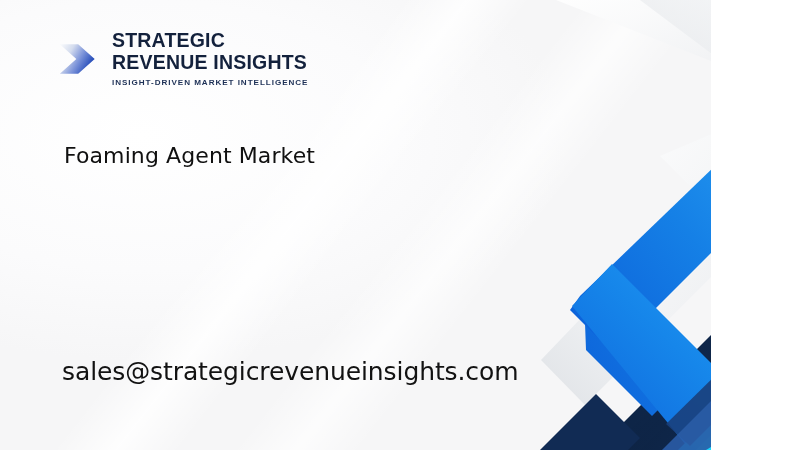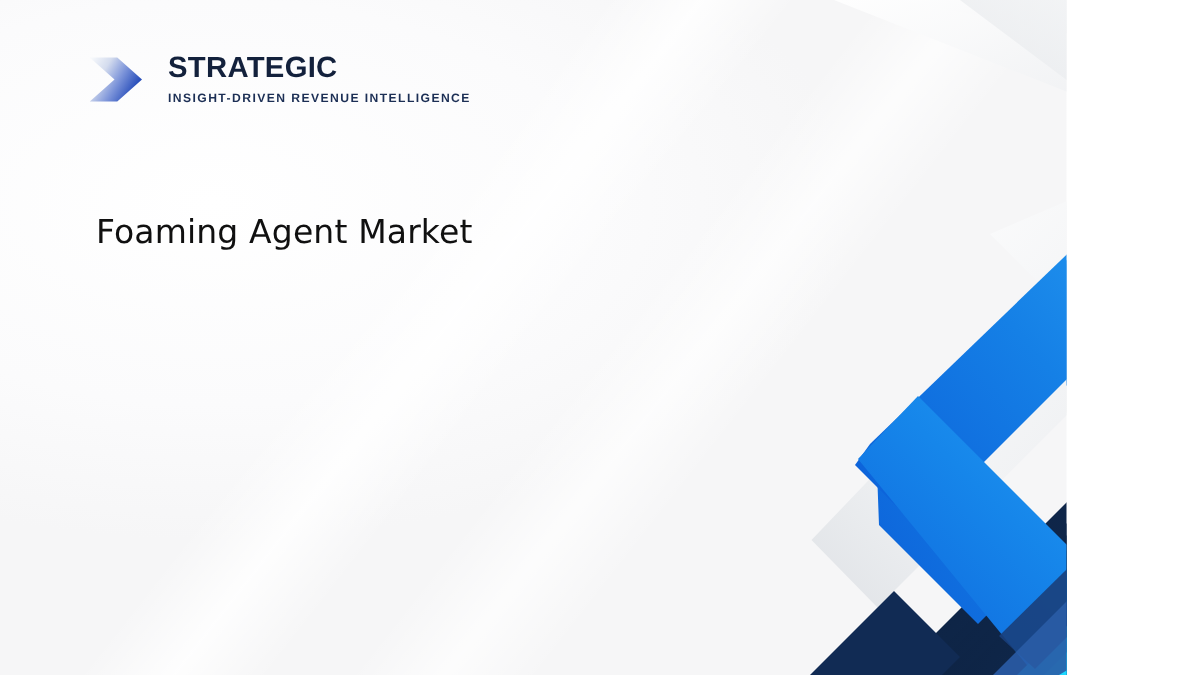--- a/index.html
+++ b/index.html
@@ -204,20 +204,22 @@
           <stop offset="0%" stop-color="#f6f8fb"></stop>
           <stop offset="30%" stop-color="#d4dcee"></stop>
           <stop offset="62%" stop-color="#7b93d9"></stop>
           <stop offset="100%" stop-color="#1740b4"></stop>
         </linearGradient>
       </defs>
       <path d="M2 8 L22 8 L40 24 L22 40 L2 40 L20 24 Z" fill="url(#lgm)"></path>
     </svg>
     <div class="logo-txt">
       <span class="logo-line1">STRATEGIC</span>
-      <span class="logo-tag">INSIGHT-DRIVEN REVENUE INTELLIGENCE</span>
+      <span class="logo-line2">REVENUE INSIGHTS</span>
+      <span class="logo-tag">INSIGHT-DRIVEN MARKET INTELLIGENCE</span>
     </div>
   </div>
 
   <div class="headline">Foaming Agent Market</div>
 
+  <div class="email">sales@strategicrevenueinsights.com</div>
 
 </div>
 
 </body></html>

